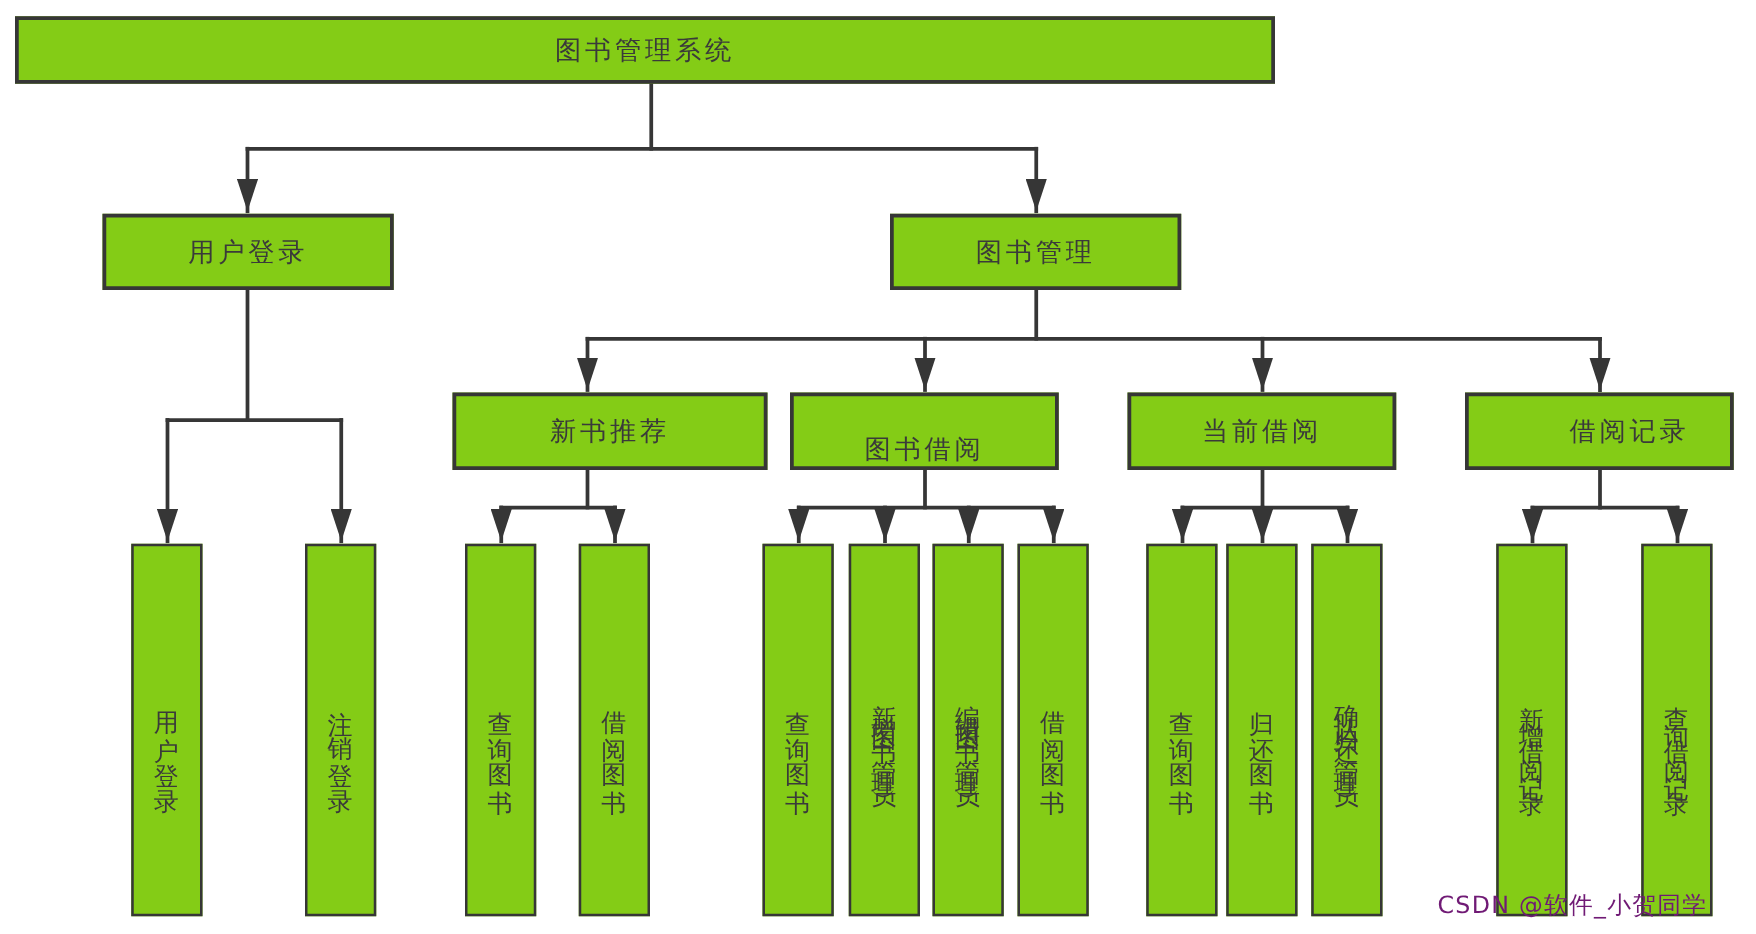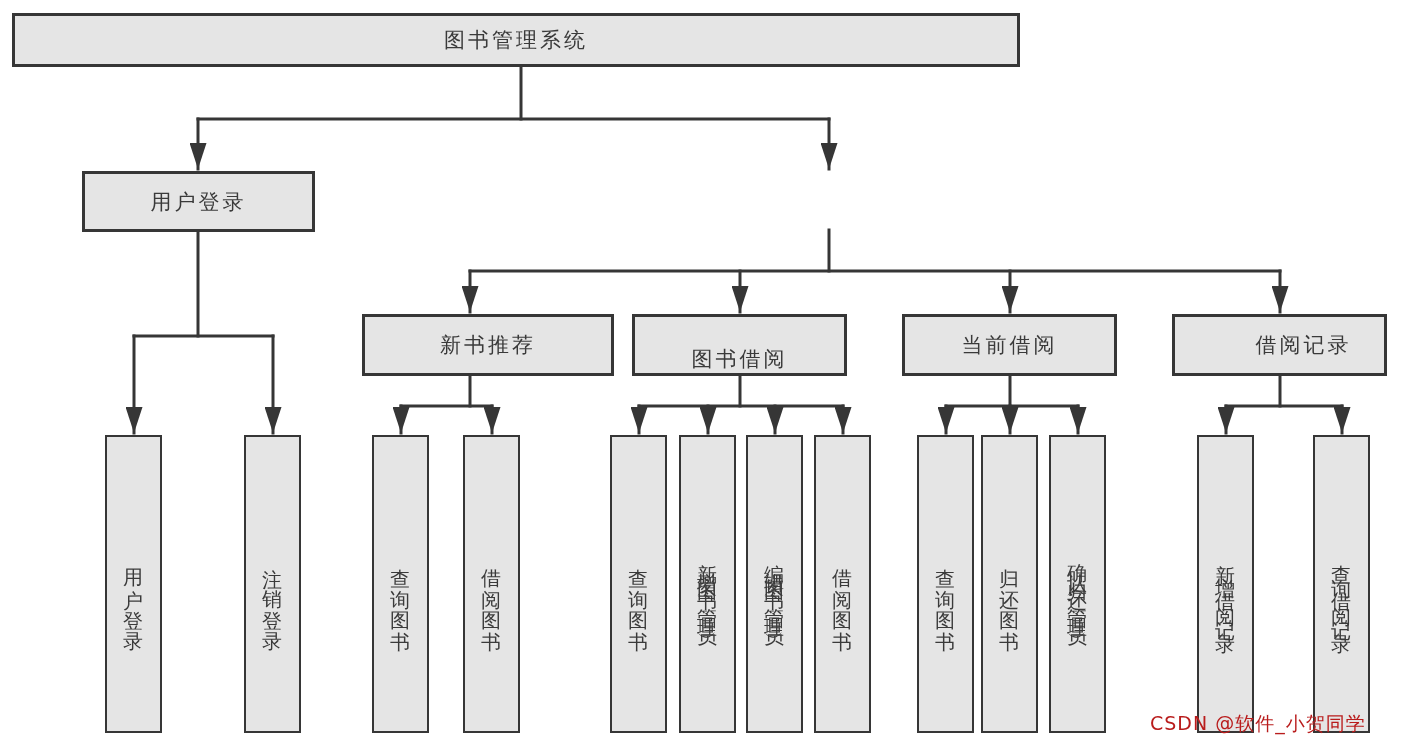--- a/index.html
+++ b/index.html
@@ -2,35 +2,35 @@
 <html><head>
 <meta charset="utf-8">
 <style>
   html,body{margin:0;padding:0;background:#ffffff;}
   .stage{
     position:relative;width:1405px;height:747px;background:#ffffff;
     font-family:"DejaVu Sans","Liberation Sans",sans-serif;overflow:hidden;
   }
   .wires{position:absolute;left:0;top:0;pointer-events:none;}
   .box{
-    position:absolute;background:#e5e5e5;border:3px solid #363636;box-sizing:border-box;
+    position:absolute;background:#84cc16;border:3px solid #363636;box-sizing:border-box;
     display:flex;align-items:center;justify-content:center;color:#3a3a3a;z-index:2;
   }
   .h-label{font-size:21px;letter-spacing:3px;white-space:nowrap;}
   .leaf{border-width:2px;}
   .v-label{
     writing-mode:vertical-rl;text-orientation:mixed;
     font-size:20px;line-height:1;white-space:nowrap;
   }
   .ls-lg{letter-spacing:21px;padding-top:21px;}
   .ls-md{letter-spacing:14px;padding-top:14px;}
   .ls-sm{letter-spacing:9px;padding-top:9px;}
   .watermark{
     position:absolute;left:1150px;top:711px;z-index:5;
-    font-size:19px;color:#b91c1c;letter-spacing:1px;white-space:nowrap;
+    font-size:19px;color:#701a75;letter-spacing:1px;white-space:nowrap;
   }
 </style>
 </head>
 <body>
 
 <div class="stage">
 
   <svg class="wires" width="1405" height="747" viewBox="0 0 1405 747">
     <defs>
       <marker id="ah" markerUnits="userSpaceOnUse" markerWidth="26" markerHeight="17" viewBox="0 0 26 17" refX="26" refY="8.5" orient="auto">
@@ -95,20 +95,23 @@
     </g>
   </svg>
 
   <div class="box" style="left:12px;top:13px;width:1008px;height:54px;">
     <span class="h-label">图书管理系统</span>
   </div>
 
   <div class="box" style="left:82px;top:171px;width:233px;height:61px;">
     <span class="h-label">用户登录</span>
   </div>
+  <div class="box" style="left:712px;top:171px;width:233px;height:61px;">
+    <span class="h-label">图书管理</span>
+  </div>
 
   <div class="box" style="left:362px;top:314px;width:252px;height:62px;">
     <span class="h-label">新书推荐</span>
   </div>
   <div class="box" style="left:632px;top:314px;width:215px;height:62px;align-items:flex-end;">
     <span class="h-label">图书借阅</span>
   </div>
   <div class="box" style="left:902px;top:314px;width:215px;height:62px;">
     <span class="h-label">当前借阅</span>
   </div>

